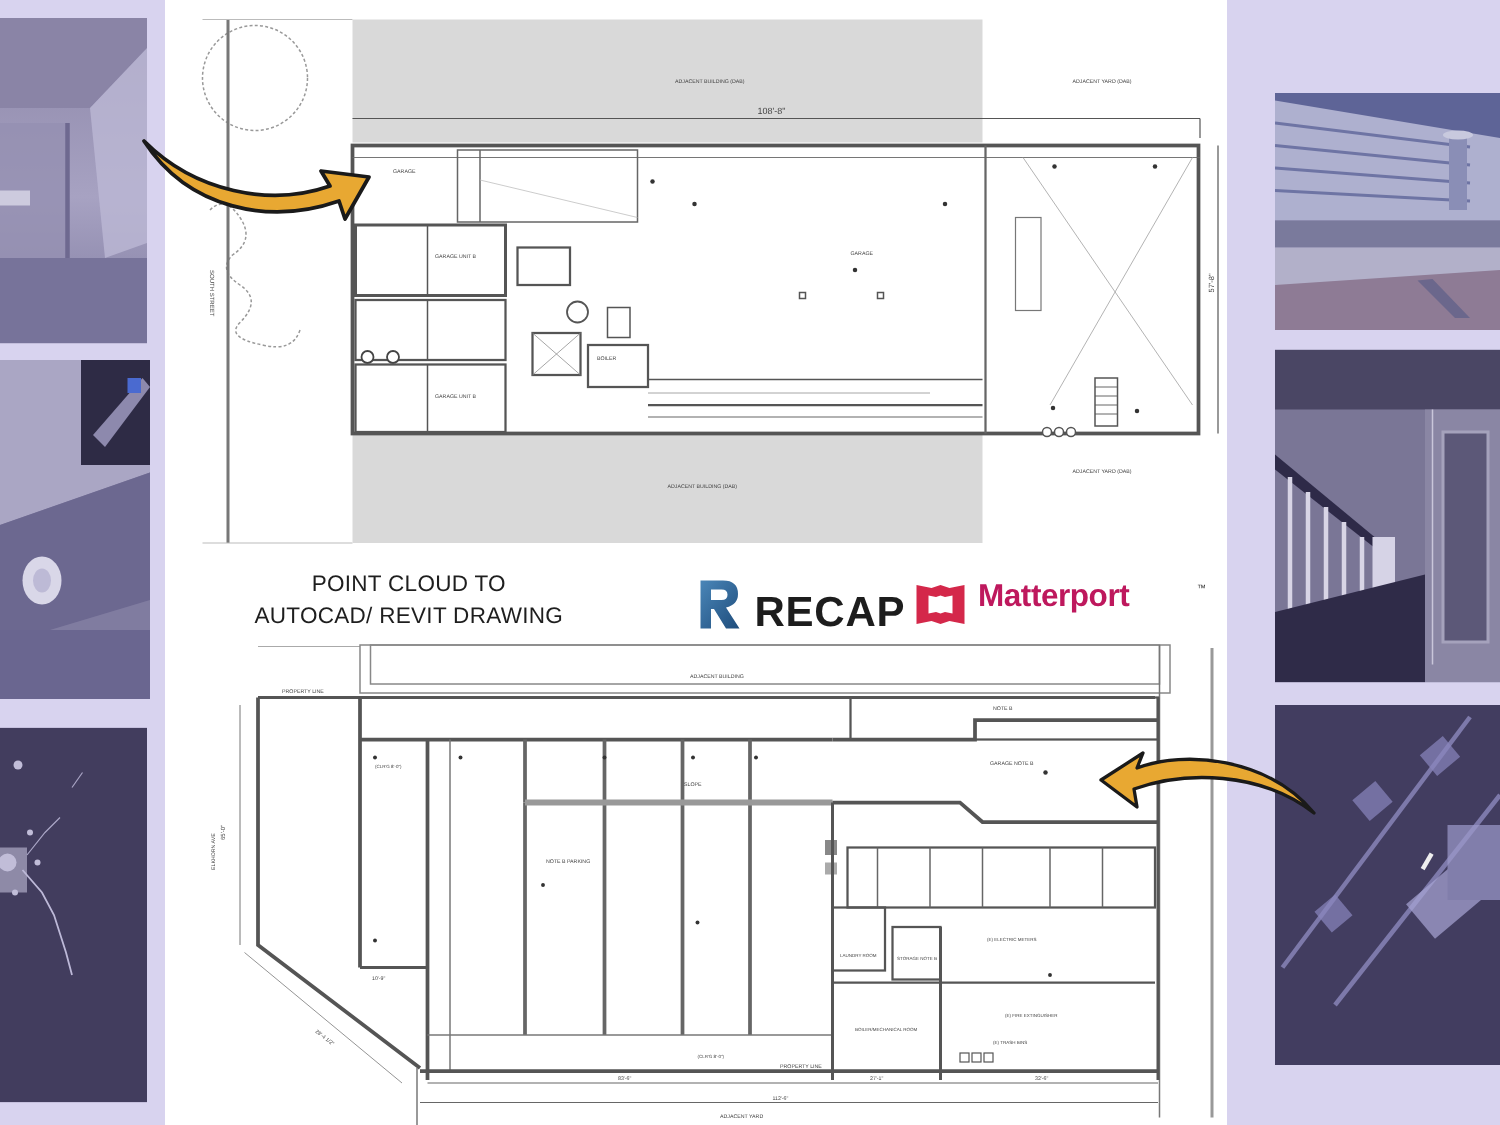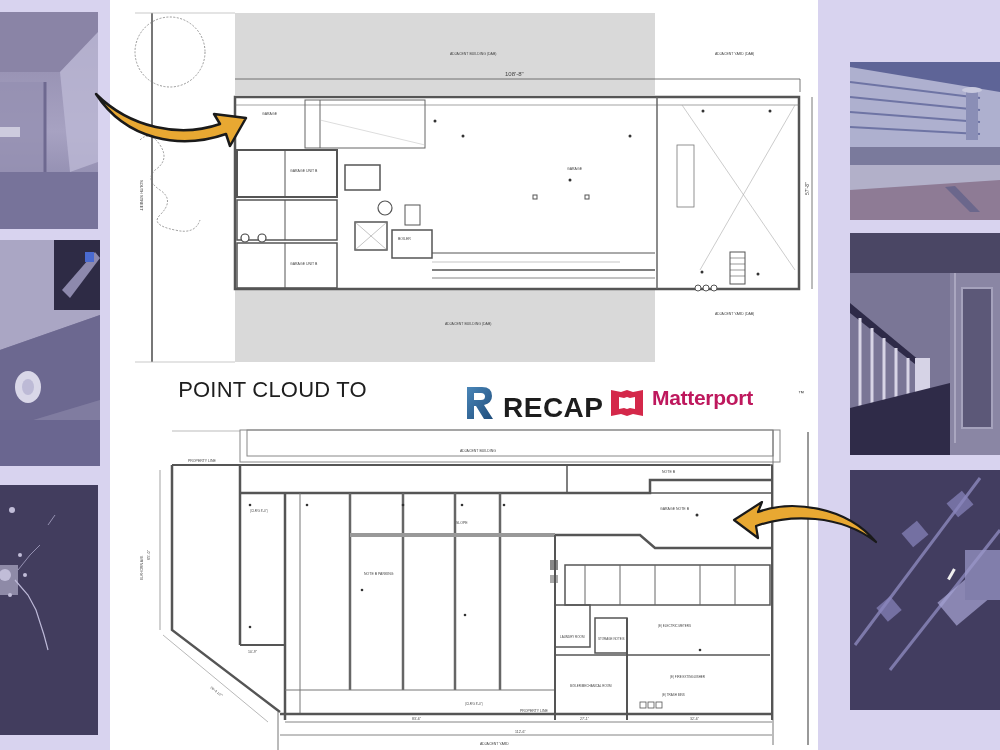--- a/index.html
+++ b/index.html
@@ -1,20 +1,20 @@
 <!DOCTYPE html>
 <html><head>
 <meta charset="utf-8">
 <style>
   html, body { margin:0; padding:0; }
   body { width:1000px; height:750px; position:relative; overflow:hidden; background:#d8d3ef; font-family:"Liberation Sans", sans-serif; }
   .abs { position:absolute; }
   .photo { position:absolute; overflow:hidden; }
   .panel { position:absolute; left:110px; top:0; width:708px; height:750px; background:#ffffff; }
-  .title { position:absolute; left:150px; top:379px; width:245px; text-align:center; font-size:22px; line-height:21px; color:#1e1e1e; letter-spacing:0.2px; }
+  .title { position:absolute; left:150px; top:379px; width:245px; text-align:center; font-size:15px; line-height:21px; color:#1e1e1e; letter-spacing:0.2px; }
   .recap-text { position:absolute; left:503px; top:392px; font-size:28px; font-weight:bold; color:#1d1d1d; letter-spacing:0.5px; }
   .mp-text { position:absolute; left:652px; top:386px; font-size:21px; font-weight:bold; color:#be185d; letter-spacing:-0.3px; }
   .mp-tm { position:absolute; left:798px; top:390px; font-size:6px; color:#333; }
   svg { display:block; }
   .lbl { font-family:"Liberation Sans", sans-serif; fill:#444; }
 </style>
 </head>
 <body>
 
 <div class="photo" style="left:0;top:12px;width:98px;height:217px;">
@@ -217,20 +217,21 @@
     </g>
   </svg>
 </div>
 
 <svg class="abs" style="left:90px;top:88px;" width="160" height="60" viewBox="0 0 160 60">
   <path d="M6,6 C40,40 90,50 130,36 L124,26 L156,30 L140,58 L136,46 C90,62 36,52 6,6 Z" fill="#e8a832" stroke="#1a1a1a" stroke-width="2.5" stroke-linejoin="round"></path>
 </svg>
 
 <div class="title">
   <div>POINT CLOUD TO</div>
+  <div>AUTOCAD/ REVIT DRAWING</div>
 </div>
 
 <svg class="abs" style="left:464px;top:385px;" width="32" height="36" viewBox="0 0 32 36">
   <defs>
     <linearGradient id="rg" x1="0" y1="0" x2="1" y2="1">
       <stop offset="0" stop-color="#4a86b8"></stop>
       <stop offset="1" stop-color="#1f4d7c"></stop>
     </linearGradient>
   </defs>
   <path d="M3,2 L18,2 Q28,2 28,11 Q28,18 20,20 L29,34 L20,34 L12,21 L10,21 L10,34 L3,34 Z M10,8 L10,15 L17,15 Q21,15 21,11.5 Q21,8 17,8 Z" fill="url(#rg)"></path>

